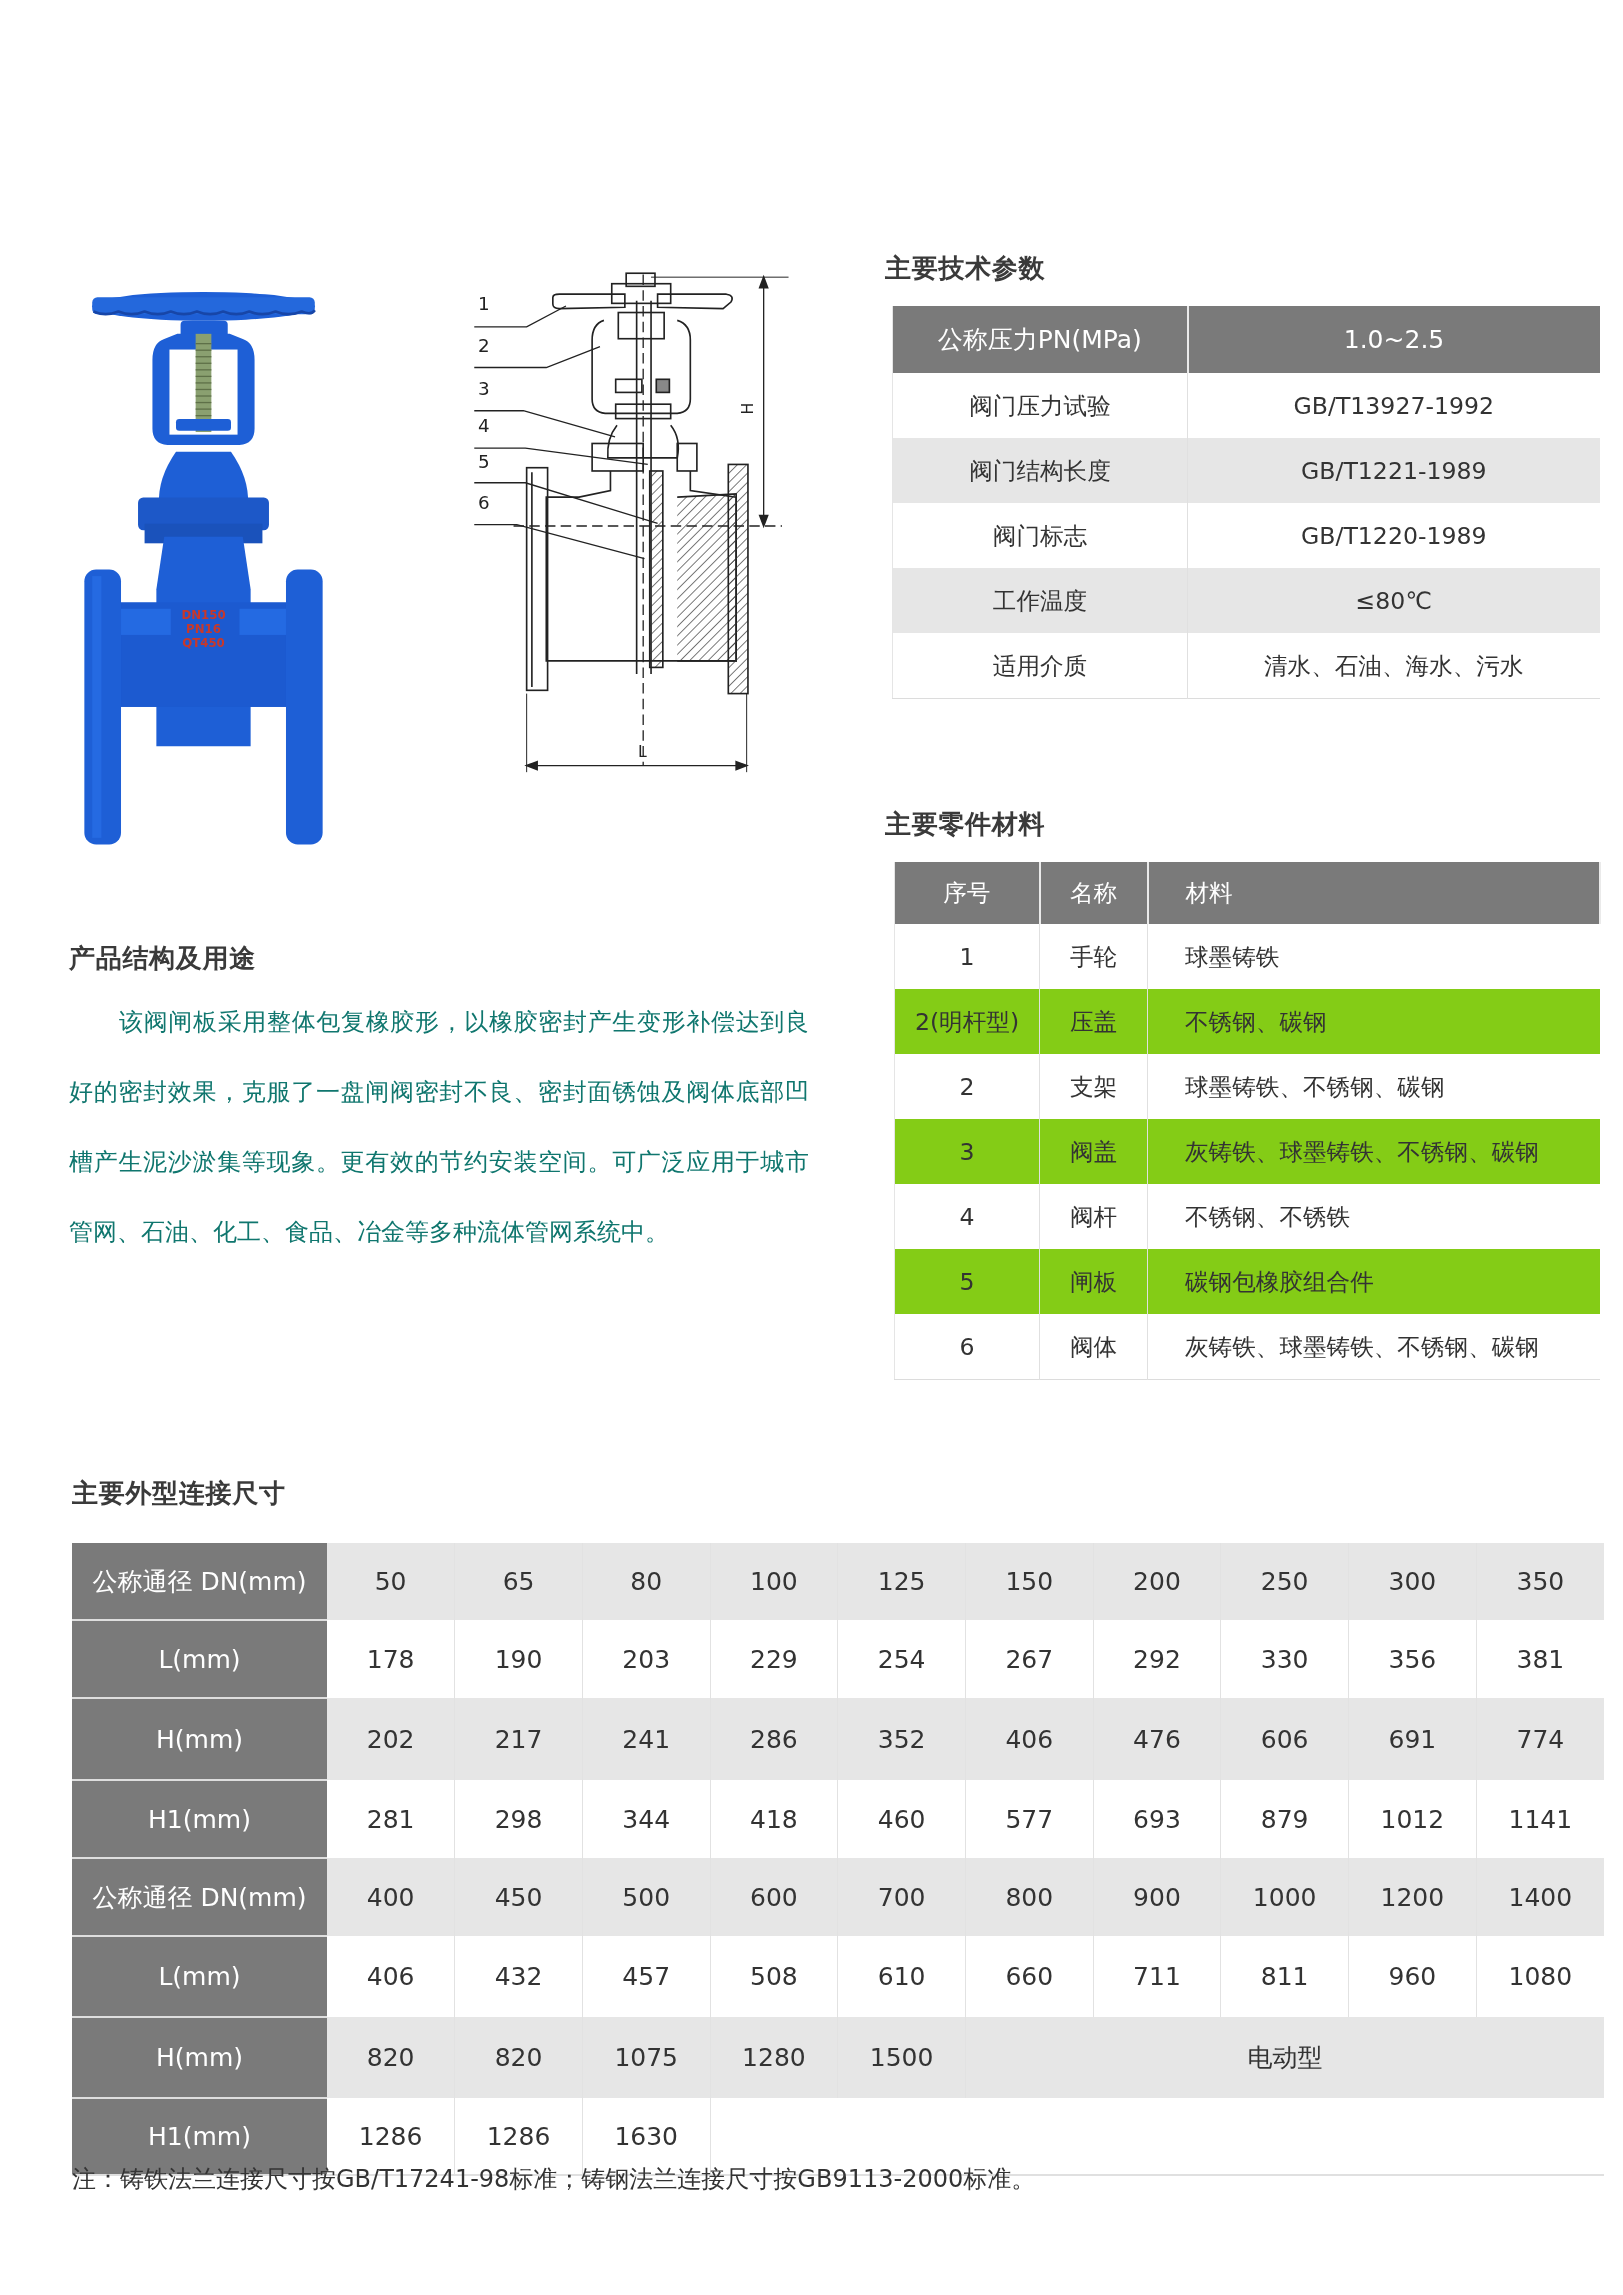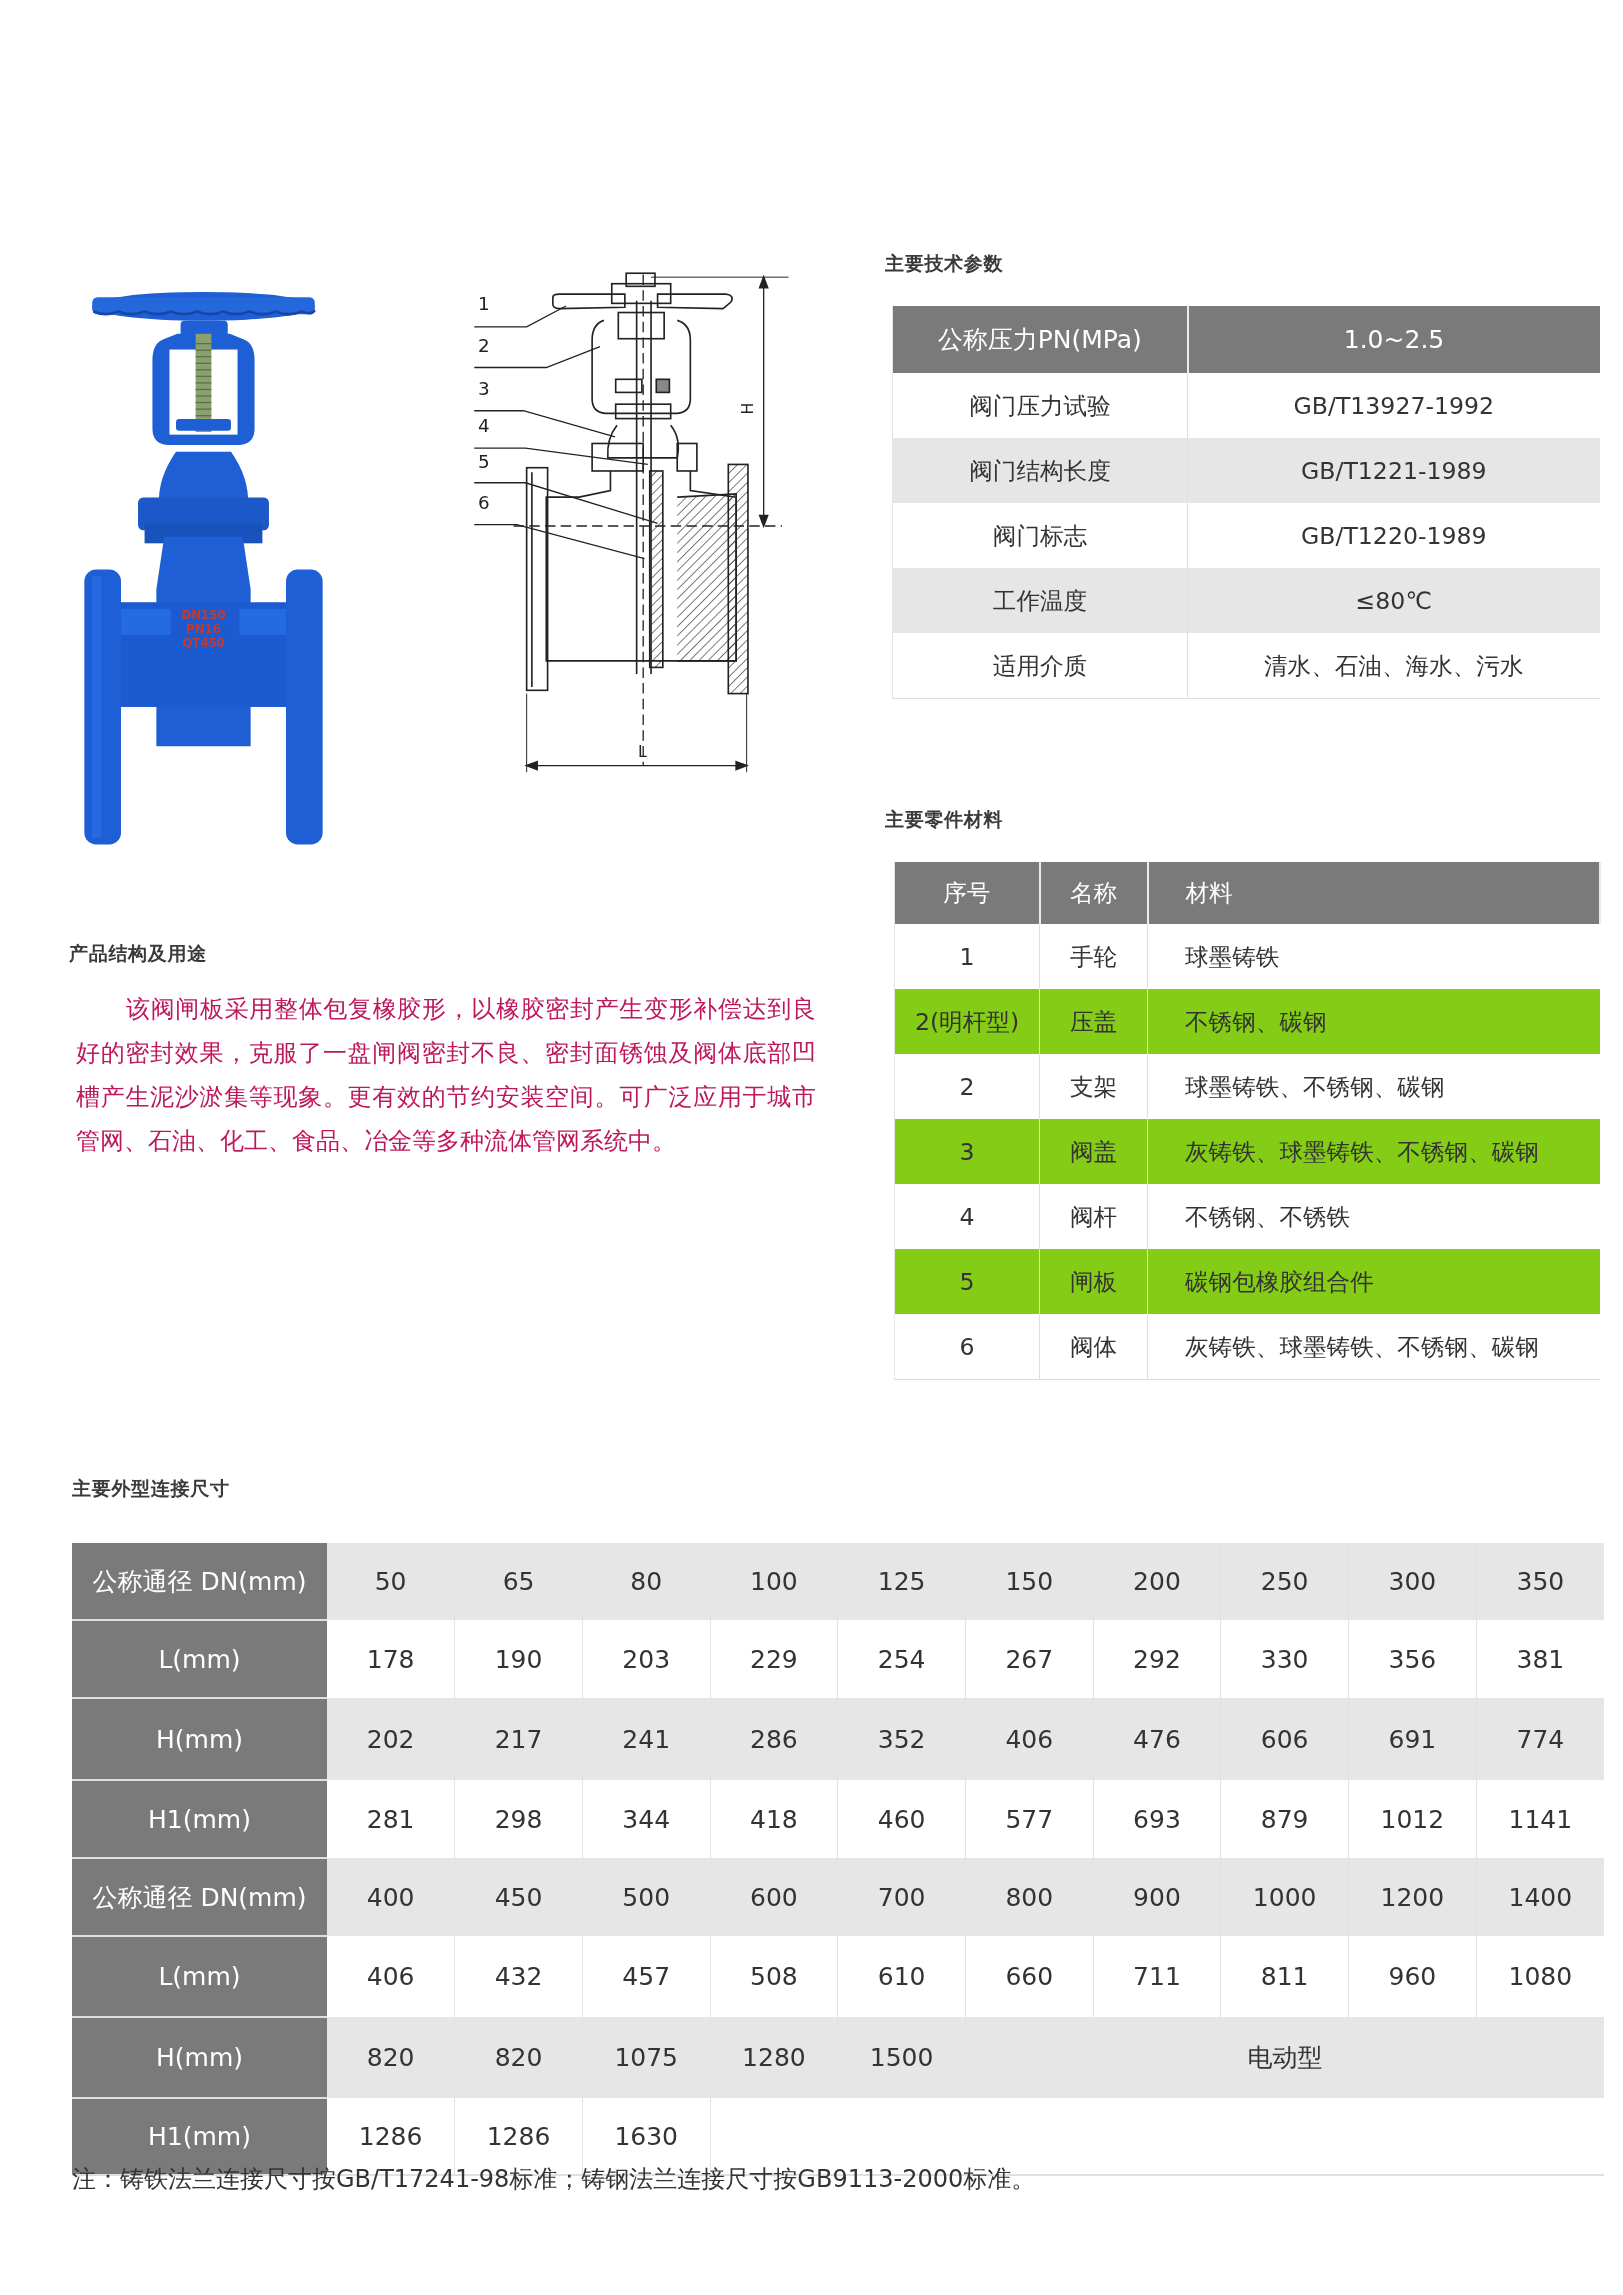--- a/index.html
+++ b/index.html
@@ -3,21 +3,21 @@
 <meta charset="utf-8">
 <style>
   html, body { margin:0; padding:0; }
   body {
     width:1623px; height:2295px; position:relative; background:#ffffff;
     font-family:"DejaVu Sans","Liberation Sans",sans-serif; color:#333;
     overflow:hidden;
   }
   .abs { position:absolute; }
   .sec-title {
-    position:absolute; font-size:19px; font-weight:bold; color:#3a3a3a; letter-spacing:0.7px;
+    position:absolute; font-size:26px; font-weight:bold; color:#3a3a3a; letter-spacing:0.7px;
   }
   
   .photo { position:absolute; left:79px; top:288px; width:249px; height:563px; }
   .drawing { position:absolute; left:461px; top:268px; width:367px; height:550px; }
 
   
   table { border-collapse:collapse; table-layout:fixed; }
   .tech { position:absolute; left:892px; top:306px; width:707px; }
   .tech td { height:63px; text-align:center; font-size:23.6px; color:#333; border-right:1.3px solid #e0e0e0; }
   .tech td:last-child { border-right:none; }
@@ -32,22 +32,22 @@
   .mat td { height:63px; font-size:23.6px; color:#333; border-right:1.3px solid #e0e0e0; }
   .mat td.c { text-align:center; }
   .mat td.l { text-align:left; padding-left:37px; }
   .mat td:last-child { border-right:none; }
   .mat tr.hdr td { background:#7a7a7a; color:#fff; height:60px; font-size:23.6px; border-right:2px solid #eaeaea; }
   .mat tr.odd td { background:#fff; }
   .mat tr.even td { background:#84cc16;margin-left:24px; }
 
   
   .desc {
-    position:absolute; left:76px; top:987px; width:740px;
-    font-size:24px; line-height:44px; color:#be185d; text-indent:50px; text-align:justify;
+    position:absolute; left:69px; top:987px; width:740px;
+    font-size:24px; line-height:70px; color:#0f766e; text-indent:50px; text-align:justify;
   }
 
   
   .dim { position:absolute; left:72px; top:1543px; width:1532px; border-bottom:2px solid #e0e0e0; }
   .dim td { height:74px; text-align:center; font-size:25px; color:#333; border-right:1.3px solid #e2e2e2; }
   .dim td.rh { background:#7a7a7a; color:#fff; font-size:25px; width:255px; border-bottom:2.6px solid #dedede; border-right:none; }
   .dim tr.shade td.v { background:#e6e6e6; }
   .dim tr.plain td.v { background:#ffffff;margin-top:13px; }
   .dim td:last-child { border-right:none; }
 

